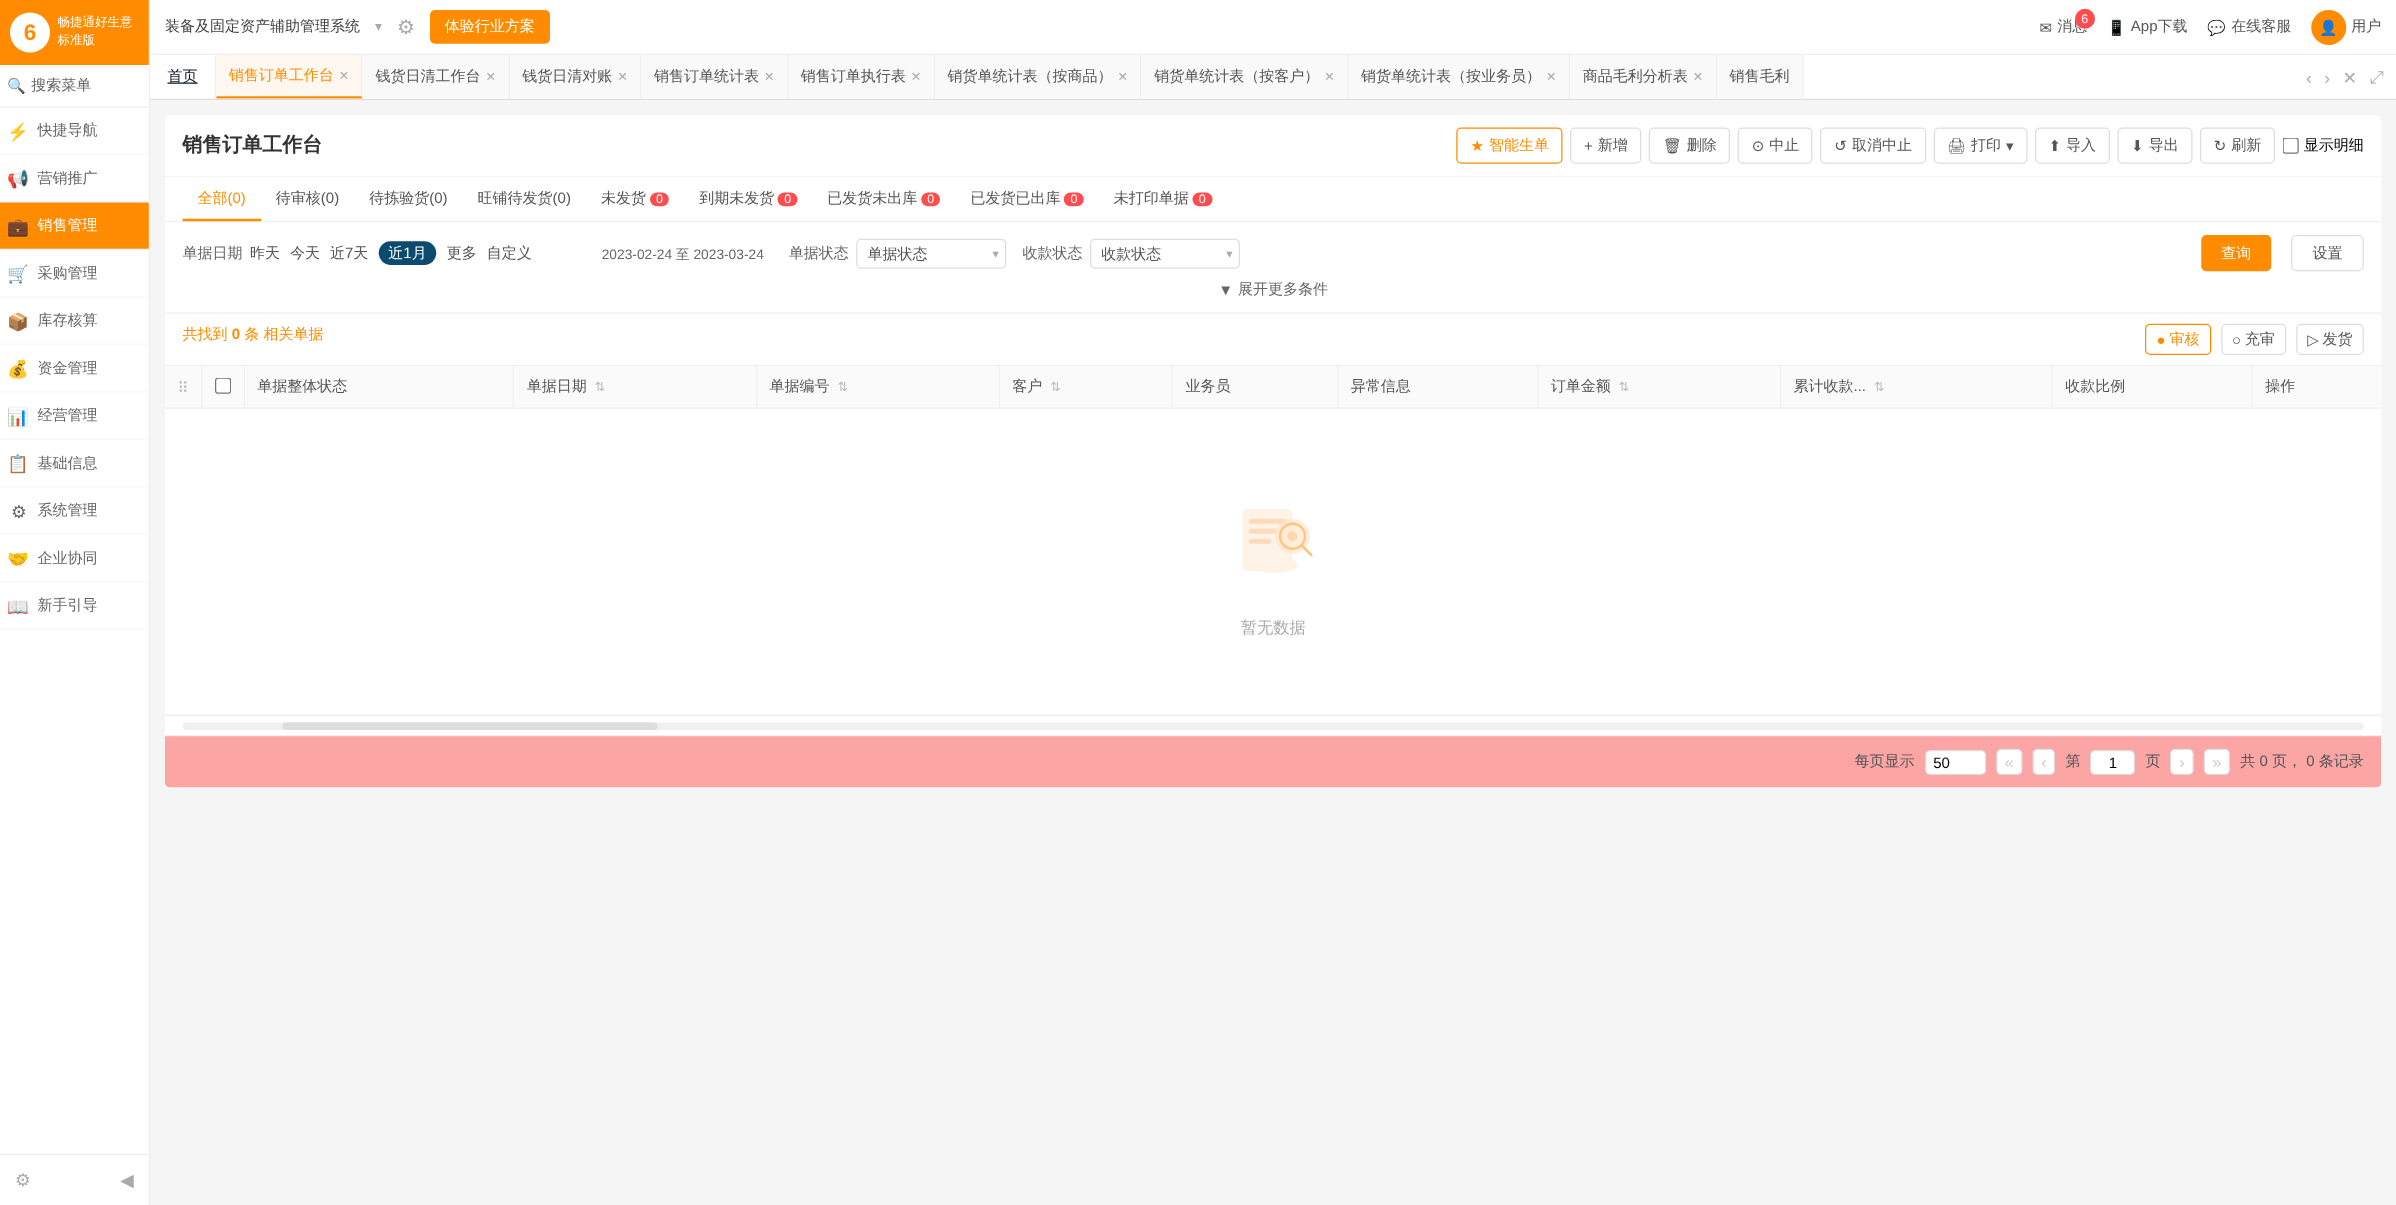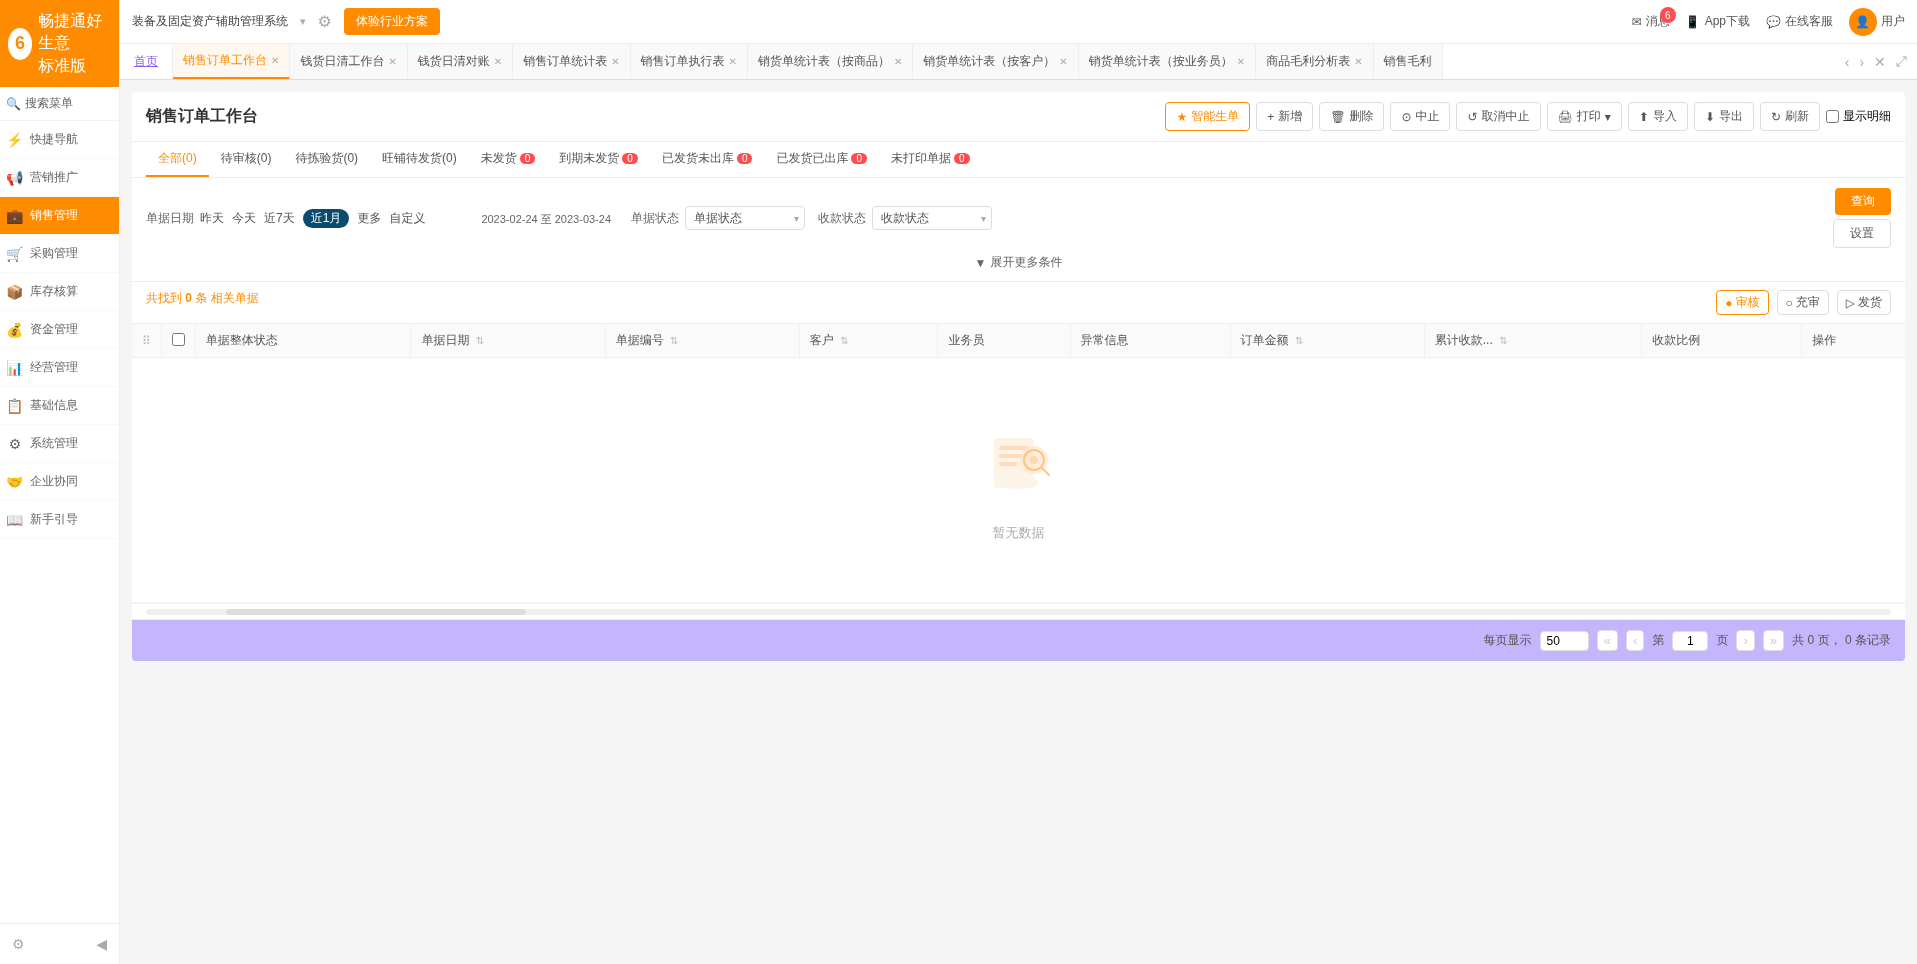--- a/index.html
+++ b/index.html
@@ -2,21 +2,21 @@
 <html><head>
   <meta charset="utf-8">
   <style>
     * { box-sizing: border-box; margin: 0; padding: 0; }
     body { font-family: 'Microsoft YaHei', Arial, sans-serif; font-size: 12px; background: #f5f5f5; display: flex; height: 964px; overflow: hidden; }
 
     
     .sidebar { width: 120px; background: #fff; border-right: 1px solid #eee; display: flex; flex-direction: column; align-items: center; flex-shrink: 0; }
     .sidebar-logo { width: 100%; background: #ff8c00; padding: 10px 8px; display: flex; align-items: center; gap: 6px; cursor: pointer; }
     .sidebar-logo-icon { width: 32px; height: 32px; background: #fff; border-radius: 50%; display: flex; align-items: center; justify-content: center; font-size: 18px; color: #ff8c00; font-weight: bold; }
-    .sidebar-logo-text { color: #fff; font-size: 16px; line-height: 1.4; }
+    .sidebar-logo-text { color: #fff; font-size: 10px; line-height: 1.4; }
     .sidebar-search { width: 100%; padding: 8px 6px; border-bottom: 1px solid #f0f0f0; display: flex; align-items: center; gap: 4px; cursor: pointer; color: #666; font-size: 12px; }
     .sidebar-nav-item { width: 100%; padding: 10px 6px; display: flex; align-items: center; gap: 6px; cursor: pointer; color: #666; font-size: 12px; border-bottom: 1px solid #f8f8f8; }
     .sidebar-nav-item.active { background: #ff8c00; color: #fff; }
     .sidebar-nav-item .nav-icon { font-size: 14px; width: 18px; text-align: center; }
     .sidebar-bottom { margin-top: auto; width: 100%; padding: 8px; display: flex; justify-content: space-between; border-top: 1px solid #eee; }
     .sidebar-bottom-btn { cursor: pointer; color: #aaa; font-size: 14px; padding: 4px; }
 
     
     .main { flex: 1; display: flex; flex-direction: column; overflow: hidden; }
 
@@ -26,21 +26,21 @@
     .topbar-dropdown-btn { cursor: pointer; color: #aaa; font-size: 11px; }
     .topbar-settings-btn { cursor: pointer; color: #aaa; font-size: 16px; }
     .topbar-industry-btn { background: #ff8c00; color: #fff; border: none; border-radius: 4px; padding: 5px 12px; cursor: pointer; font-size: 12px; }
     .topbar-right { display: flex; align-items: center; gap: 16px; }
     .topbar-right-item { display: flex; align-items: center; gap: 4px; cursor: pointer; color: #555; font-size: 12px; position: relative; }
     .badge { background: #ff4d4f; color: #fff; border-radius: 50%; width: 16px; height: 16px; font-size: 10px; display: flex; align-items: center; justify-content: center; position: absolute; top: -6px; right: -6px; }
     .user-icon-wrap { width: 28px; height: 28px; background: #ff8c00; border-radius: 50%; display: flex; align-items: center; justify-content: center; color: #fff; font-size: 12px; }
 
     
     .tabbar { background: #fff; border-bottom: 1px solid #ddd; display: flex; align-items: center; flex-shrink: 0; overflow: hidden; }
-    .tabbar-home { padding: 8px 14px; color: #8b5cf6; font-size: 12px; cursor: pointer; border-right: 1px solid #eee; white-space: nowrap; text-decoration: underline; }
+    .tabbar-home { padding: 8px 14px; color: #0f172a; font-size: 12px; cursor: pointer; border-right: 1px solid #eee; white-space: nowrap; text-decoration: underline; }
     .tabbar-tabs { display: flex; flex: 1; overflow: hidden; }
     .tab-item { padding: 8px 10px; font-size: 12px; cursor: pointer; border-right: 1px solid #eee; display: flex; align-items: center; gap: 4px; white-space: nowrap; color: #555; background: #f9f9f9; }
     .tab-item.active { background: #fff8f0; color: #ff8c00; border-bottom: 2px solid #ff8c00; }
     .tab-item .tab-close { color: #aaa; font-size: 10px; cursor: pointer; }
     .tabbar-controls { display: flex; align-items: center; gap: 2px; padding: 0 6px; }
     .tabbar-ctrl-btn { cursor: pointer; color: #aaa; font-size: 14px; padding: 2px 4px; }
 
     
     .content { flex: 1; overflow: auto; padding: 12px; background: #f5f5f5; }
 
@@ -64,21 +64,21 @@
     .filter-item { display: flex; align-items: center; gap: 6px; font-size: 12px; color: #555; }
     .filter-label { color: #666; white-space: nowrap; }
     .filter-date-options { display: flex; gap: 8px; align-items: center; }
     .filter-date-opt { color: #555; cursor: pointer; font-size: 12px; }
     .filter-date-opt.active { color: #fff; background: #0c4a6e; border-radius: 10px; padding: 1px 8px; }
     .filter-date-range { color: #666; font-size: 11px; margin-top: 2px; }
     .filter-select { border: 1px solid #ddd; border-radius: 4px; padding: 4px 24px 4px 8px; font-size: 12px; color: #555; cursor: pointer; background: #fff; appearance: none; min-width: 120px; }
     .filter-select-wrap { position: relative; display: inline-flex; align-items: center; }
     .filter-select-wrap::after { content: '▾'; position: absolute; right: 6px; color: #aaa; pointer-events: none; font-size: 10px; }
     .filter-expand { display: flex; align-items: center; gap: 4px; color: #666; cursor: pointer; font-size: 12px; margin-top: 6px; justify-content: center; }
-    .filter-actions { display: flex; flex-direction: column; gap: 4px; margin-left: auto; align-items: flex-end; }
+    .filter-actions { display: flex; flex-direction: row; gap: 16px; margin-left: auto; }
     .btn-query { background: #ff8c00; color: #fff; border: none; border-radius: 4px; padding: 5px 16px; cursor: pointer; font-size: 12px; }
     .btn-set { background: #fff; border: 1px solid #ddd; color: #555; border-radius: 4px; padding: 5px 16px; cursor: pointer; font-size: 12px; }
     .table-toolbar { padding: 8px 14px; display: flex; align-items: flex-start; justify-content: space-between; border-bottom: 1px solid #eee; }
     .table-count { font-size: 12px; color: #555; }
     .table-count span { color: #ff8c00; }
     .table-right-actions { display: flex; gap: 8px; }
     .table-action-btn { font-size: 12px; color: #555; cursor: pointer; display: flex; align-items: center; gap: 3px; padding: 3px 8px; border: 1px solid #ddd; border-radius: 4px; background: #fff; }
     .table-action-btn.orange { color: #ff8c00; border-color: #ff8c00; }
 
     
@@ -89,21 +89,21 @@
     th .sort-icon { color: #bbb; font-size: 10px; margin-left: 3px; }
     .th-check { width: 30px; }
     .th-drag { width: 20px; }
 
     
     .empty-state { display: flex; flex-direction: column; align-items: center; justify-content: center; padding: 60px 0; }
     .empty-icon { font-size: 60px; margin-bottom: 12px; opacity: 0.5; color: #ffb87a; }
     .empty-text { color: #aaa; font-size: 13px; text-align: center; }
 
     
-    .pagination { background: #c4b5fd; padding: 10px 14px; display: flex; align-items: center; justify-content: flex-end; gap: 8px; border-top: 1px solid #eee; font-size: 12px; color: #555; }
+    .pagination { background: #fca5a5; padding: 10px 14px; display: flex; align-items: center; justify-content: flex-end; gap: 8px; border-top: 1px solid #eee; font-size: 12px; color: #555; }
     .page-size-select { border: 1px solid #ddd; border-radius: 4px; padding: 2px 20px 2px 6px; font-size: 12px; appearance: none; background: #fff; cursor: pointer; }
     .page-btn { cursor: pointer; padding: 2px 6px; border: 1px solid #ddd; border-radius: 4px; background: #fff; color: #555; }
     .page-btn.disabled { color: #ccc; cursor: not-allowed; }
     .page-input { border: 1px solid #ddd; border-radius: 4px; padding: 2px 6px; width: 36px; text-align: center; font-size: 12px; }
 
     
     .content::-webkit-scrollbar { width: 6px; height: 6px; }
     .content::-webkit-scrollbar-thumb { background: #ddd; border-radius: 3px; }
     .scroll-bar-area { background: #fff; height: 16px; border-top: 1px solid #eee; display: flex; align-items: center; padding: 0 14px; }
     .scroll-track { flex: 1; height: 6px; background: #f0f0f0; border-radius: 3px; position: relative; }

